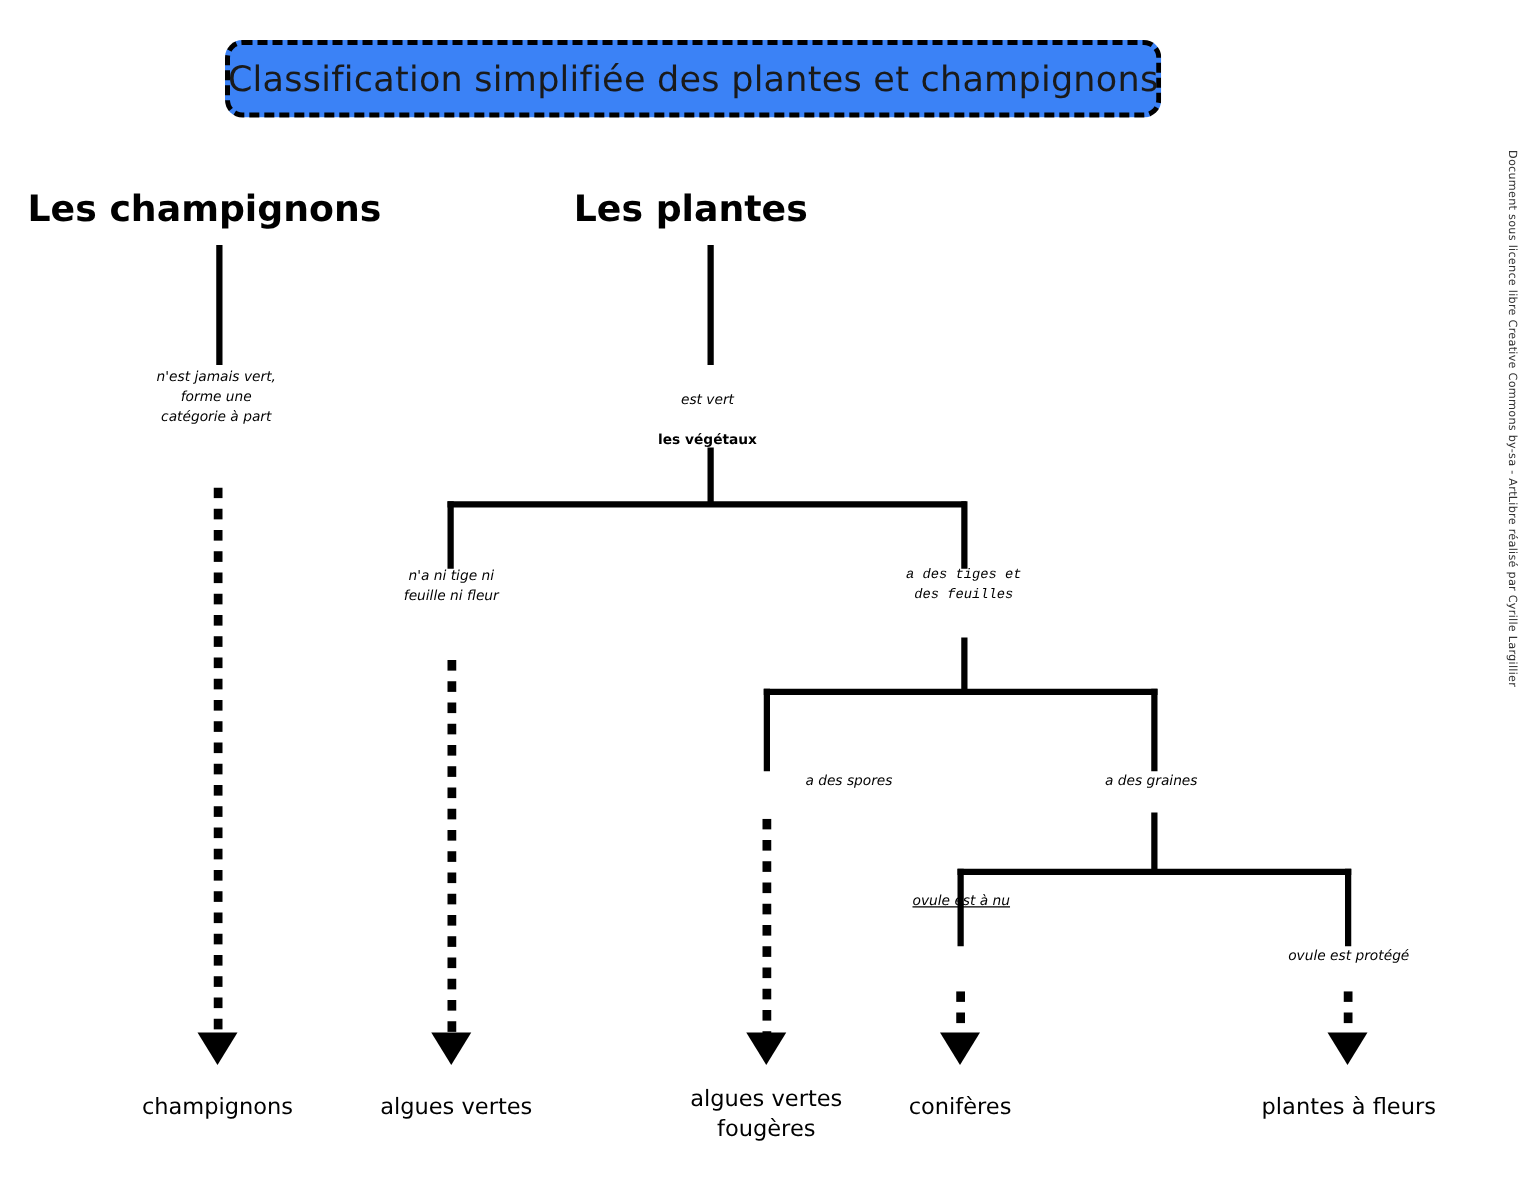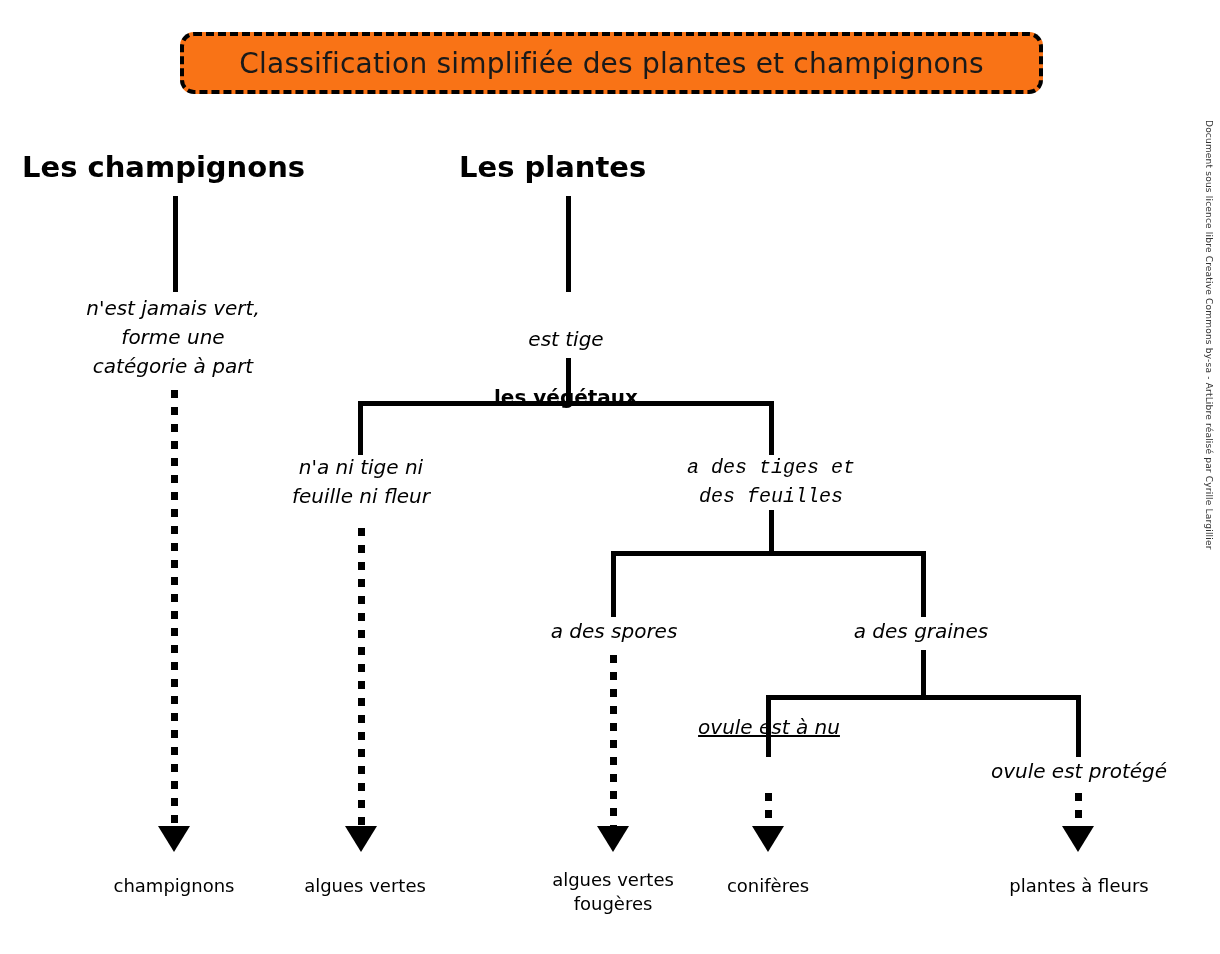--- a/index.html
+++ b/index.html
@@ -14,26 +14,26 @@
     font-family: "DejaVu Sans", "Liberation Sans", sans-serif;
     color: #000000;
     overflow: hidden;
   }
 
   
   #title-box {
     position: absolute;
     left: 180px;
     top: 32px;
-    width: 863px;
+    width: 749px;
     height: 62px;
     box-sizing: border-box;
     border: 4px dashed #000000;
     border-radius: 14px;
-    background: #f97316;
+    background: #3b82f6;
     display: flex;
     align-items: center;
     justify-content: center;
   }
   #title-text {
     font-size: 28px;
     font-weight: 400;
     color: #1a1a1a;
     letter-spacing: 0.2px;
     white-space: nowrap;
@@ -45,21 +45,21 @@
     font-size: 29px;
     font-weight: bold;
     white-space: nowrap;
   }
   #root-champignons { left: 22px;  top: 150px; text-align: center; }
   #root-plantes     { left: 459px; top: 150px; }
 
   
   .cond {
     position: absolute;
-    font-size: 20px;
+    font-size: 11px;
     font-style: italic;
     text-align: center;
     line-height: 1.45;
     white-space: pre-line;
   }
   .cond b { font-style: normal; font-weight: bold; }
 
   
   .leaf {
     position: absolute;
@@ -126,21 +126,21 @@
 <div class="vline" style="left:173px; top:196px; height:96px;"></div>
 <div class="cond" style="left:73px; top:294px; width:200px;">n'est jamais vert,
 forme une
 catégorie à part</div>
 <div class="dotline" style="left:171px; top:390px; height:440px;"></div>
 <div class="arrow" style="left:158px; top:826px;"></div>
 <div class="leaf" style="left:74px; top:874px; width:200px;">champignons</div>
 
 <div class="vline" style="left:566px; top:196px; height:96px;"></div>
 <div class="cond" style="left:466px; top:296px; width:200px;">
-  <span>est tige</span><br>
+  <span>est vert</span><br>
   <b>les végétaux</b>
 </div>
 
 <div class="vline" style="left:566px; top:358px; height:46px;"></div>
 
 <div class="hline" style="left:358px; top:401px; width:415px;"></div>
 
 <div class="vline" style="left:358px; top:401px; height:54px;"></div>
 
 <div class="vline" style="left:769px; top:401px; height:54px;"></div>
@@ -152,21 +152,21 @@
 <div class="leaf" style="left:265px; top:874px; width:200px;">algues vertes</div>
 
 <div class="cond" style="left:671px; top:453px; width:200px;font-family:Liberation Mono, monospace;">a des tiges et
 des feuilles</div>
 
 <div class="vline" style="left:769px; top:510px; height:44px;"></div>
 <div class="hline" style="left:611px; top:551px; width:315px;"></div>
 <div class="vline" style="left:611px; top:551px; height:66px;"></div>
 <div class="vline" style="left:921px; top:551px; height:66px;"></div>
 
-<div class="cond" style="left:514px; top:617px; width:200px;">a des spores</div>
+<div class="cond" style="left:514px; top:617px; width:200px;text-align:right;">a des spores</div>
 <div class="dotline" style="left:610px; top:655px; height:173px;"></div>
 <div class="arrow" style="left:597px; top:826px;"></div>
 <div class="leaf" style="left:513px; top:868px; width:200px;">algues vertes
 fougères</div>
 
 <div class="cond" style="left:821px; top:617px; width:200px;">a des graines</div>
 
 <div class="vline" style="left:921px; top:650px; height:48px;"></div>
 <div class="hline" style="left:766px; top:695px; width:315px;"></div>
 <div class="vline" style="left:766px; top:695px; height:62px;"></div>

